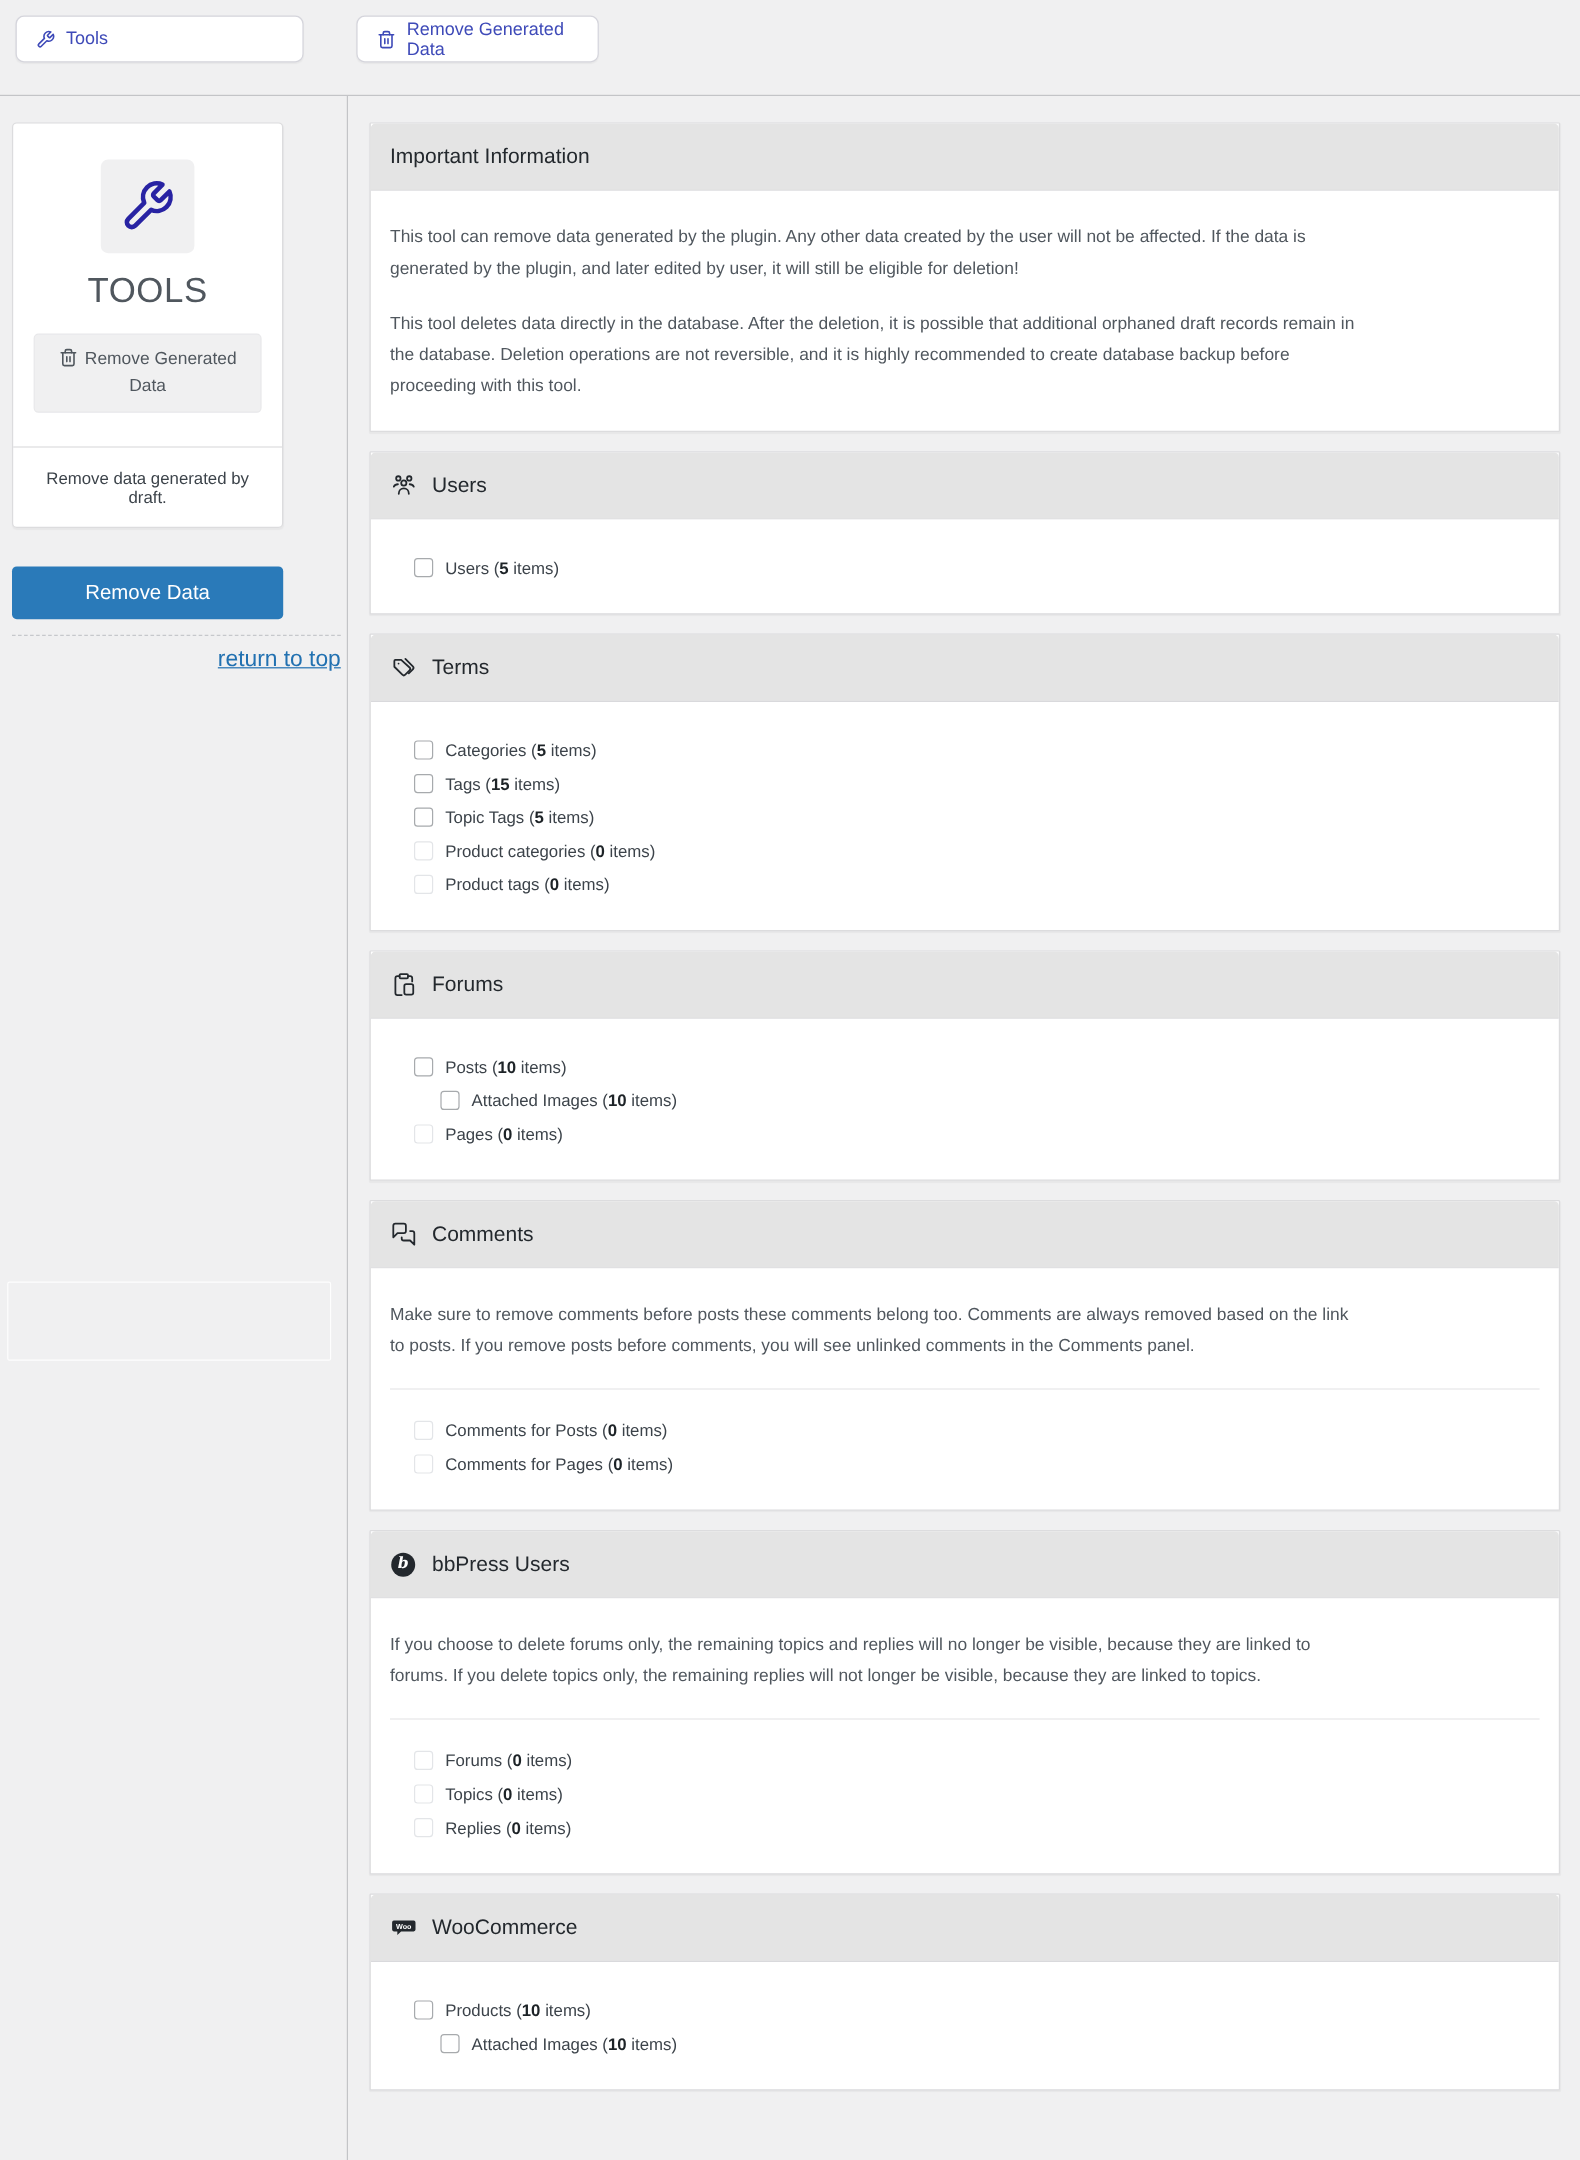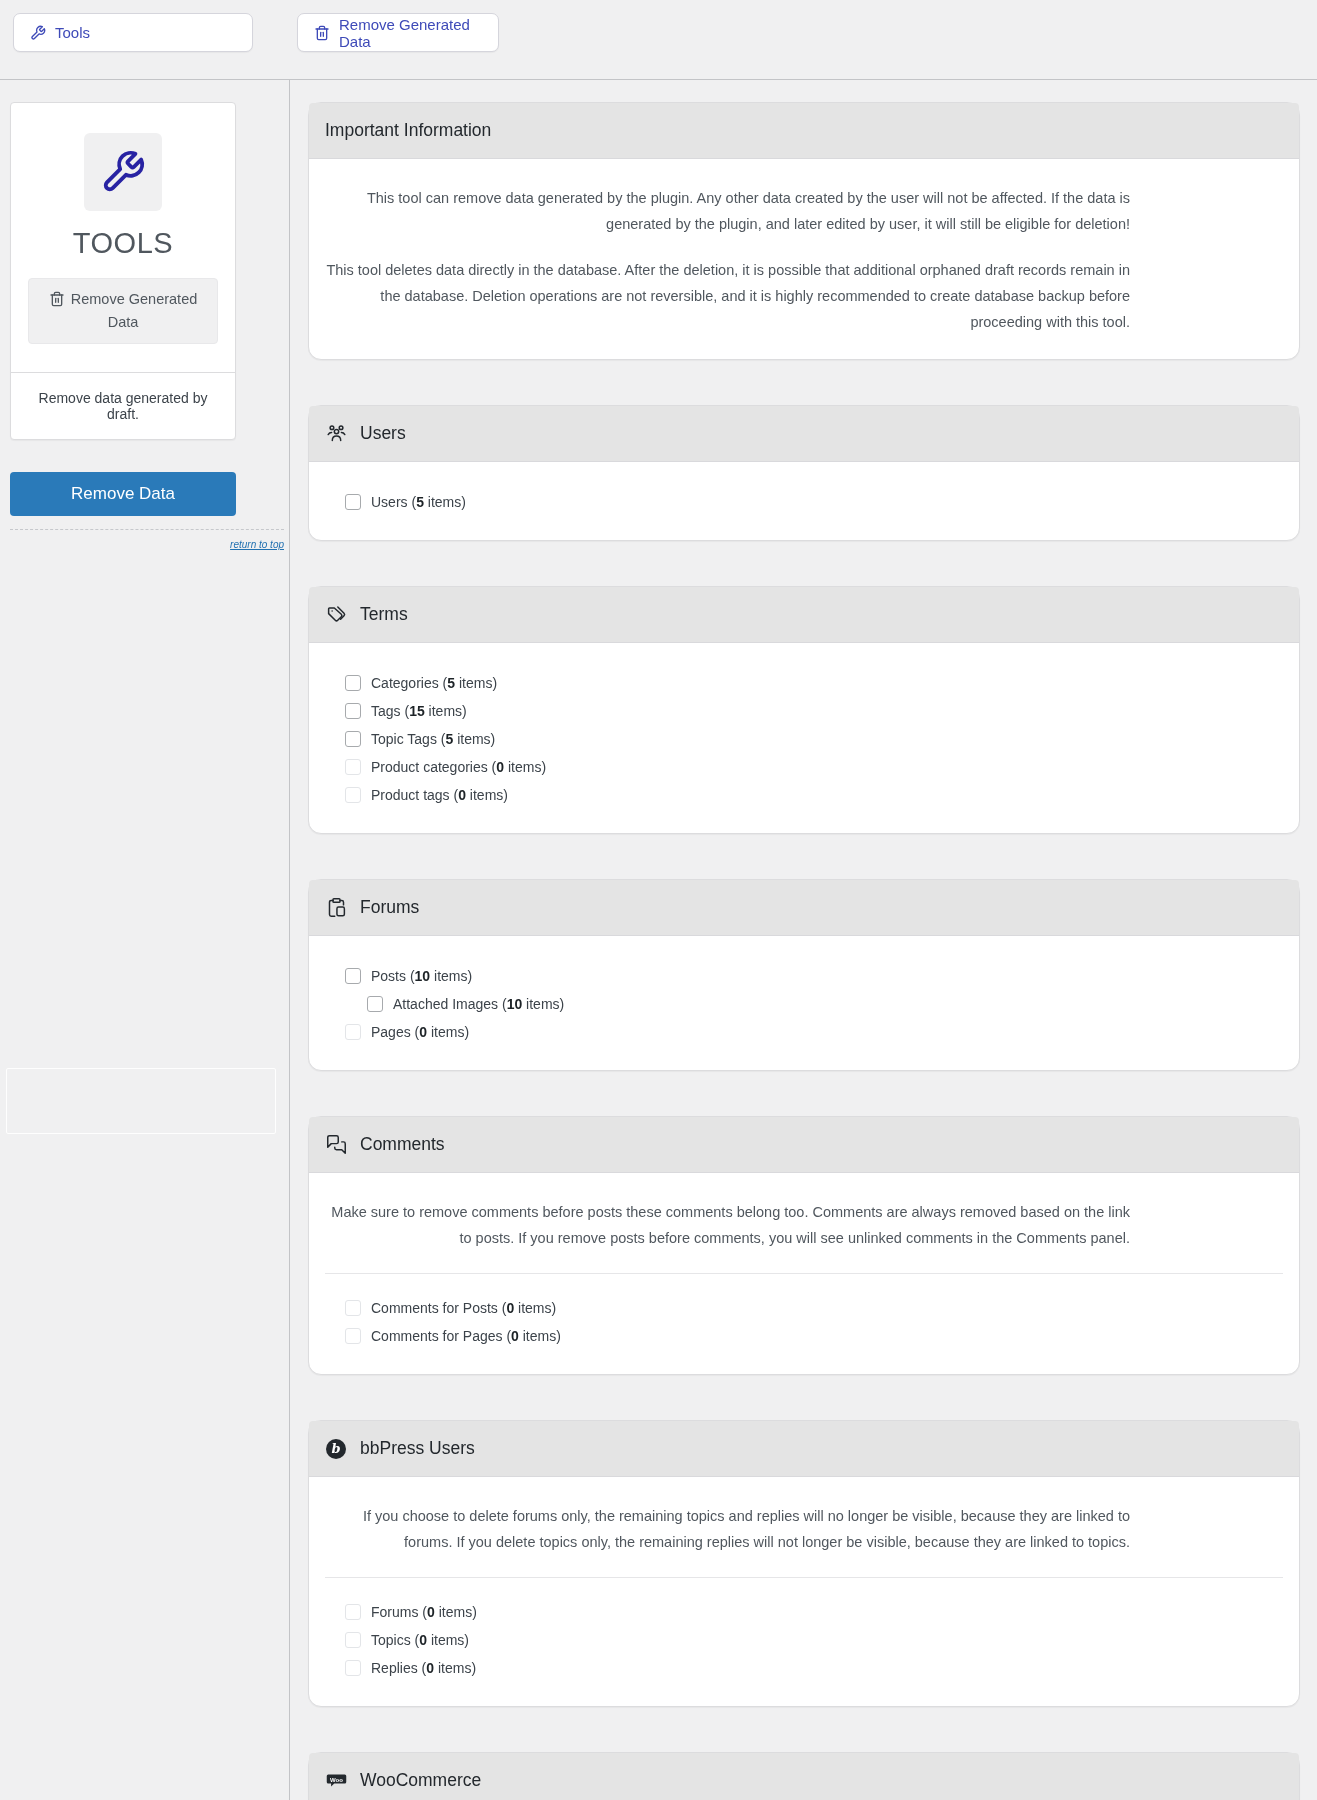--- a/index.html
+++ b/index.html
@@ -42,34 +42,34 @@
   .side-gray-btn .tb-ic { vertical-align:-3px; margin-right:6px; color:#50575e; display:inline-flex; }
   .side-card-footer { border-top:1px solid #dcdcde; padding:17px 14px; text-align:center; font-size:14px; color:#3c434a; }
 
   .primary-btn {
     display:block; width:100%; margin-top:32px; height:44px;
     background:#2a7ab9; color:#fff; font-size:17px; font-family:inherit;
     border:none; border-radius:4px; cursor:pointer;
   }
   .side-extra { margin-right:-48px; }
   .dash-sep { border:0; border-top:1px dashed #c6c8cc; margin:13px 0 0; }
-  .return-line { text-align:right; margin-top:9px; font-size:10px;font-style:italic; }
+  .return-line { text-align:right; margin-top:9px; font-size:19px; }
   .return-line a { color:#2271b1; text-decoration:underline; cursor:pointer; }
   .ghost-box { position:absolute; left:6px; top:988px; width:270px; height:66px; border:1px solid rgba(255,255,255,.9); border-radius:2px; }
 
   
-  .card { background:#fff; border:1px solid #dcdcde; border-radius:13px; box-shadow:0 1px 1px rgba(0,0,0,.04); margin-bottom:45px; }
+  .card { background:#fff; border:1px solid #dcdcde; border-radius:1px; box-shadow:0 1px 1px rgba(0,0,0,.04); margin-bottom:16px; }
   .card-header {
     display:flex; align-items:center; height:56px; padding:0 16px;
     background:#e4e4e4; border-bottom:1px solid #d9d9dc; border-radius:4px 4px 0 0;
     font-size:17.5px; color:#23282d;
   }
   .sec-icon { width:22px; height:22px; margin-right:13px; display:flex; align-items:center; justify-content:center; color:#23282d; flex:0 0 22px; }
   .sec-icon svg { width:21px; height:21px; }
-  .card-body { padding:26px 16px 24px;text-align:right; }
+  .card-body { padding:26px 16px 24px; }
   .card-body p { margin:0 0 20px; max-width:805px; font-size:14.5px; line-height:26px; color:#50575e; }
   .card-body p:last-child { margin-bottom:0; }
   .note-divider { border:0; border-top:1px solid #e6e6e8; margin:22px 0 20px; }
 
   .check-row { display:flex; align-items:center; height:28px; padding-left:20px; font-size:14px; color:#3c434a; }
   .check-row.indent { padding-left:42px; }
   .cb { width:16px; height:16px; flex:0 0 16px; border:1px solid #a7aaad; border-radius:3px; background:#fff; margin-right:10px; cursor:pointer; }
   .check-row.disabled .cb { border-color:#e3e5e8; cursor:default; }
   .check-row b { color:#1d2327; }
 

